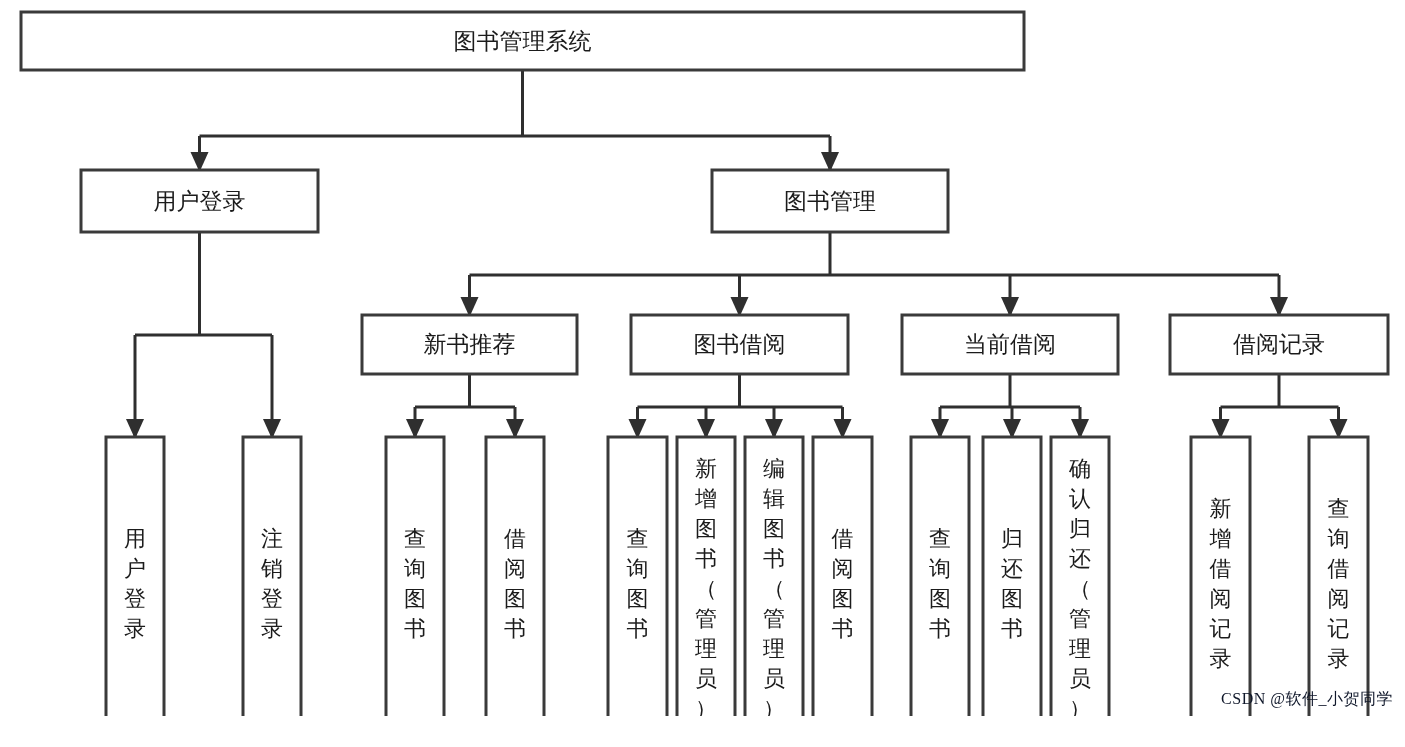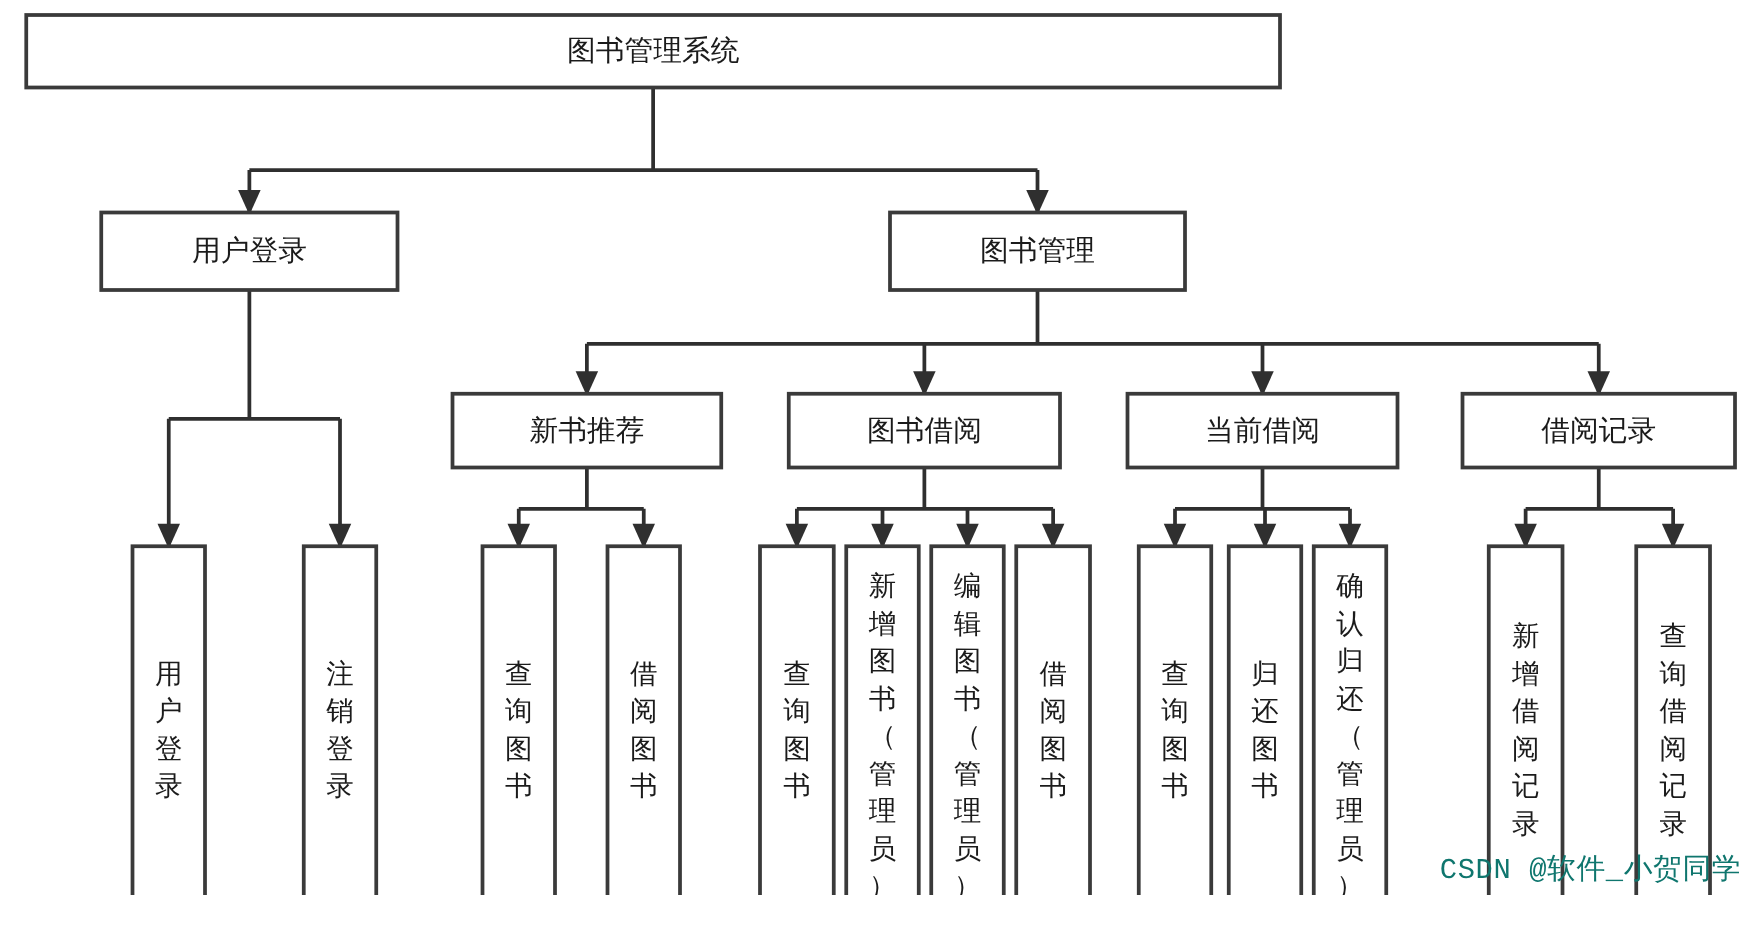--- a/index.html
+++ b/index.html
@@ -5,22 +5,22 @@
   html,body{margin:0;padding:0;background:#ffffff;}
   body{font-family:"DejaVu Sans","Liberation Sans",sans-serif;}
   #stage{position:relative;width:1405px;height:716px;background:#fff;overflow:hidden;}
   #diagram{position:absolute;left:0;top:0;width:1405px;height:747px;}
   .node-rect{fill:#ffffff;stroke:#3a3a3a;stroke-width:3;}
   .edge{stroke:#2f2f2f;stroke-width:3;fill:none;}
   .arrow-head{fill:#2f2f2f;stroke:none;}
   .node-label{fill:#1b1b1b;font-family:"DejaVu Sans","Liberation Sans",sans-serif;
     font-size:23px;text-anchor:middle;dominant-baseline:middle;}
   .node-label.vertical{font-size:22px;}
-  .watermark{position:absolute;right:12px;bottom:6px;color:#0f766e;font-size:23px;
-    font-family:Liberation Mono, monospace;white-space:nowrap;
+  .watermark{position:absolute;right:12px;bottom:6px;color:#0f172a;font-size:16px;
+    font-family:Liberation Serif, serif;white-space:nowrap;
     letter-spacing:.5px;}
 </style>
 </head>
 <body>
 
 <div id="stage">
   <svg id="diagram" viewBox="0 0 1405 747" xmlns="http://www.w3.org/2000/svg">
     <g id="edges-layer">
         <g>
           <line x1="522.5" y1="70" x2="522.5" y2="136" class="edge"></line>

